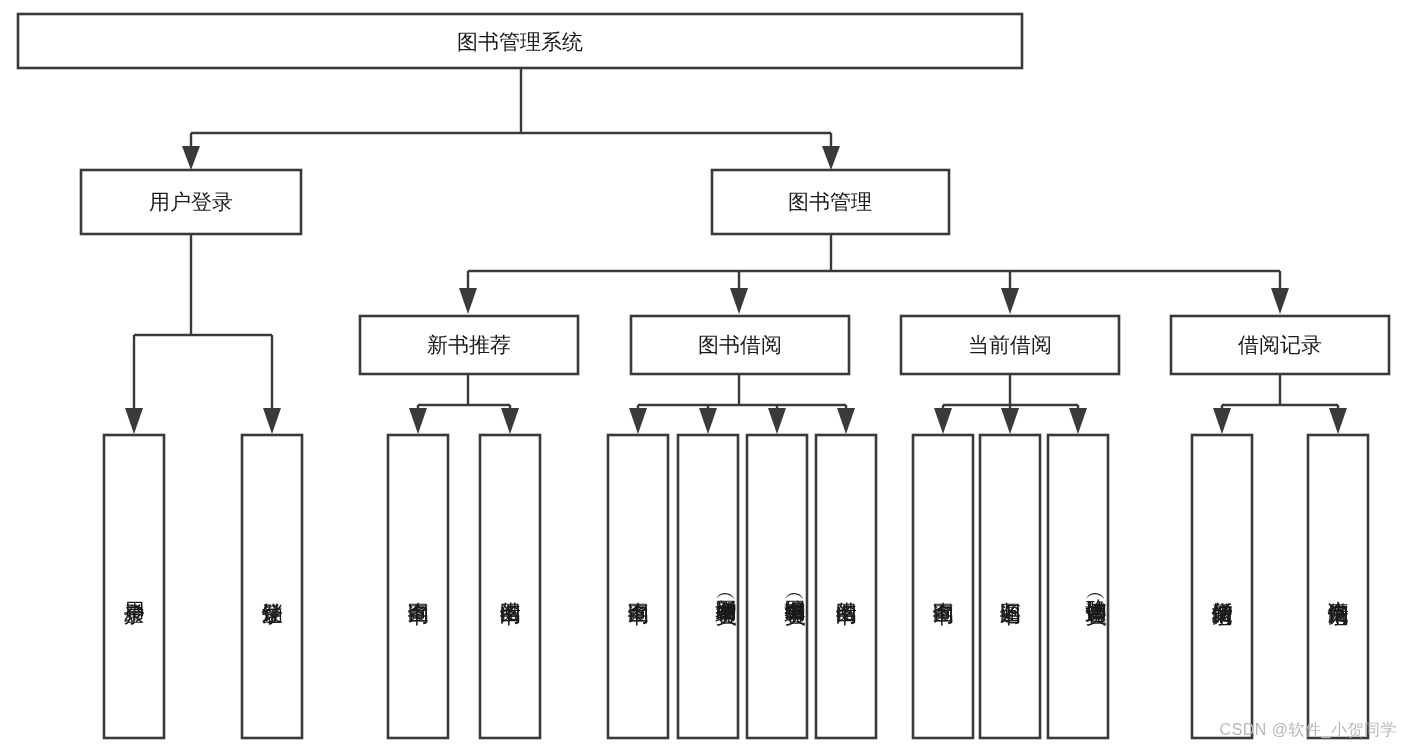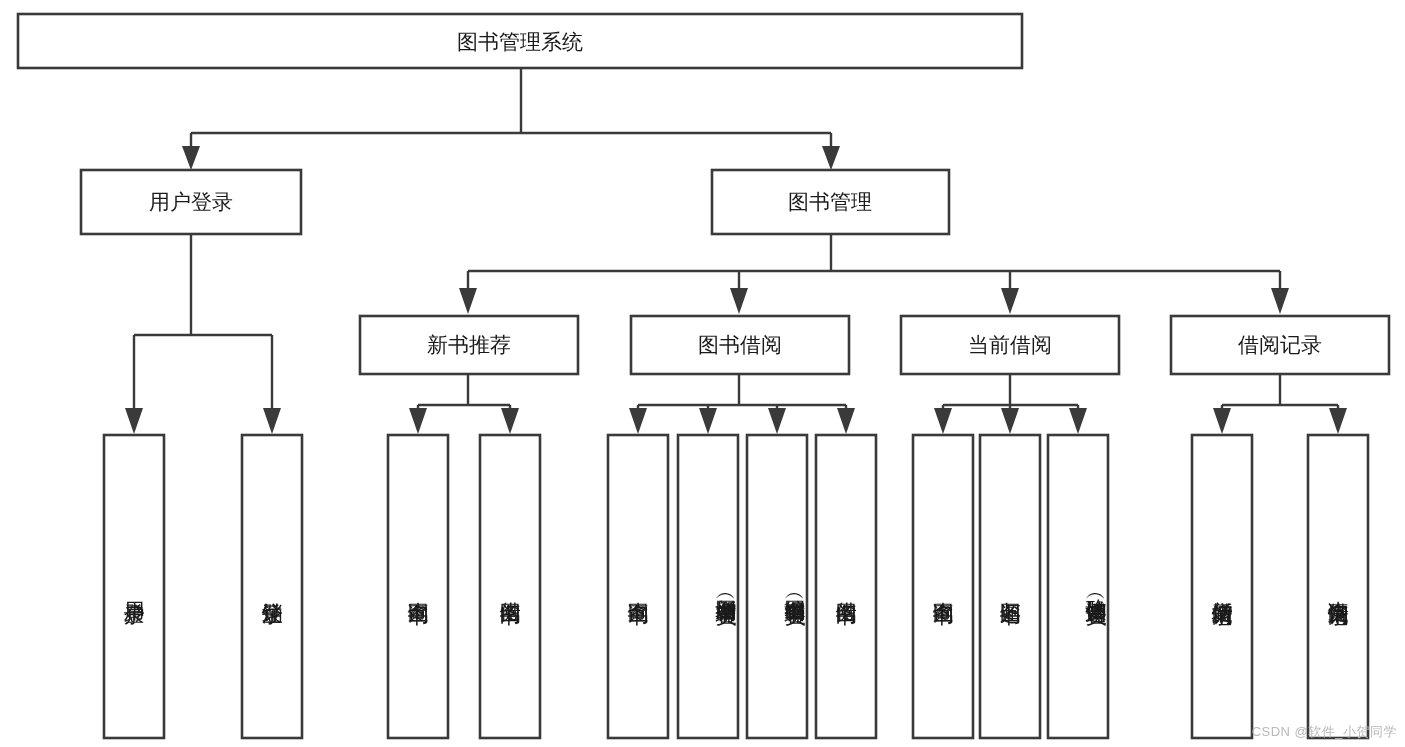--- a/index.html
+++ b/index.html
@@ -63,21 +63,21 @@
     justify-content: center;
     text-align: center;
     white-space: nowrap;
     pointer-events: none;
   }
   .watermark {
     position: absolute;
     right: 8px;
     bottom: 6px;
     font-family: "Liberation Sans", "DejaVu Sans", sans-serif;
-    font-size: 13px;
+    font-size: 16px;
     color: #b9b9b9;
     letter-spacing: 0.5px;
     white-space: nowrap;
   }
 </style>
 </head>
 <body>
 
 <div id="diagram-root">
 

